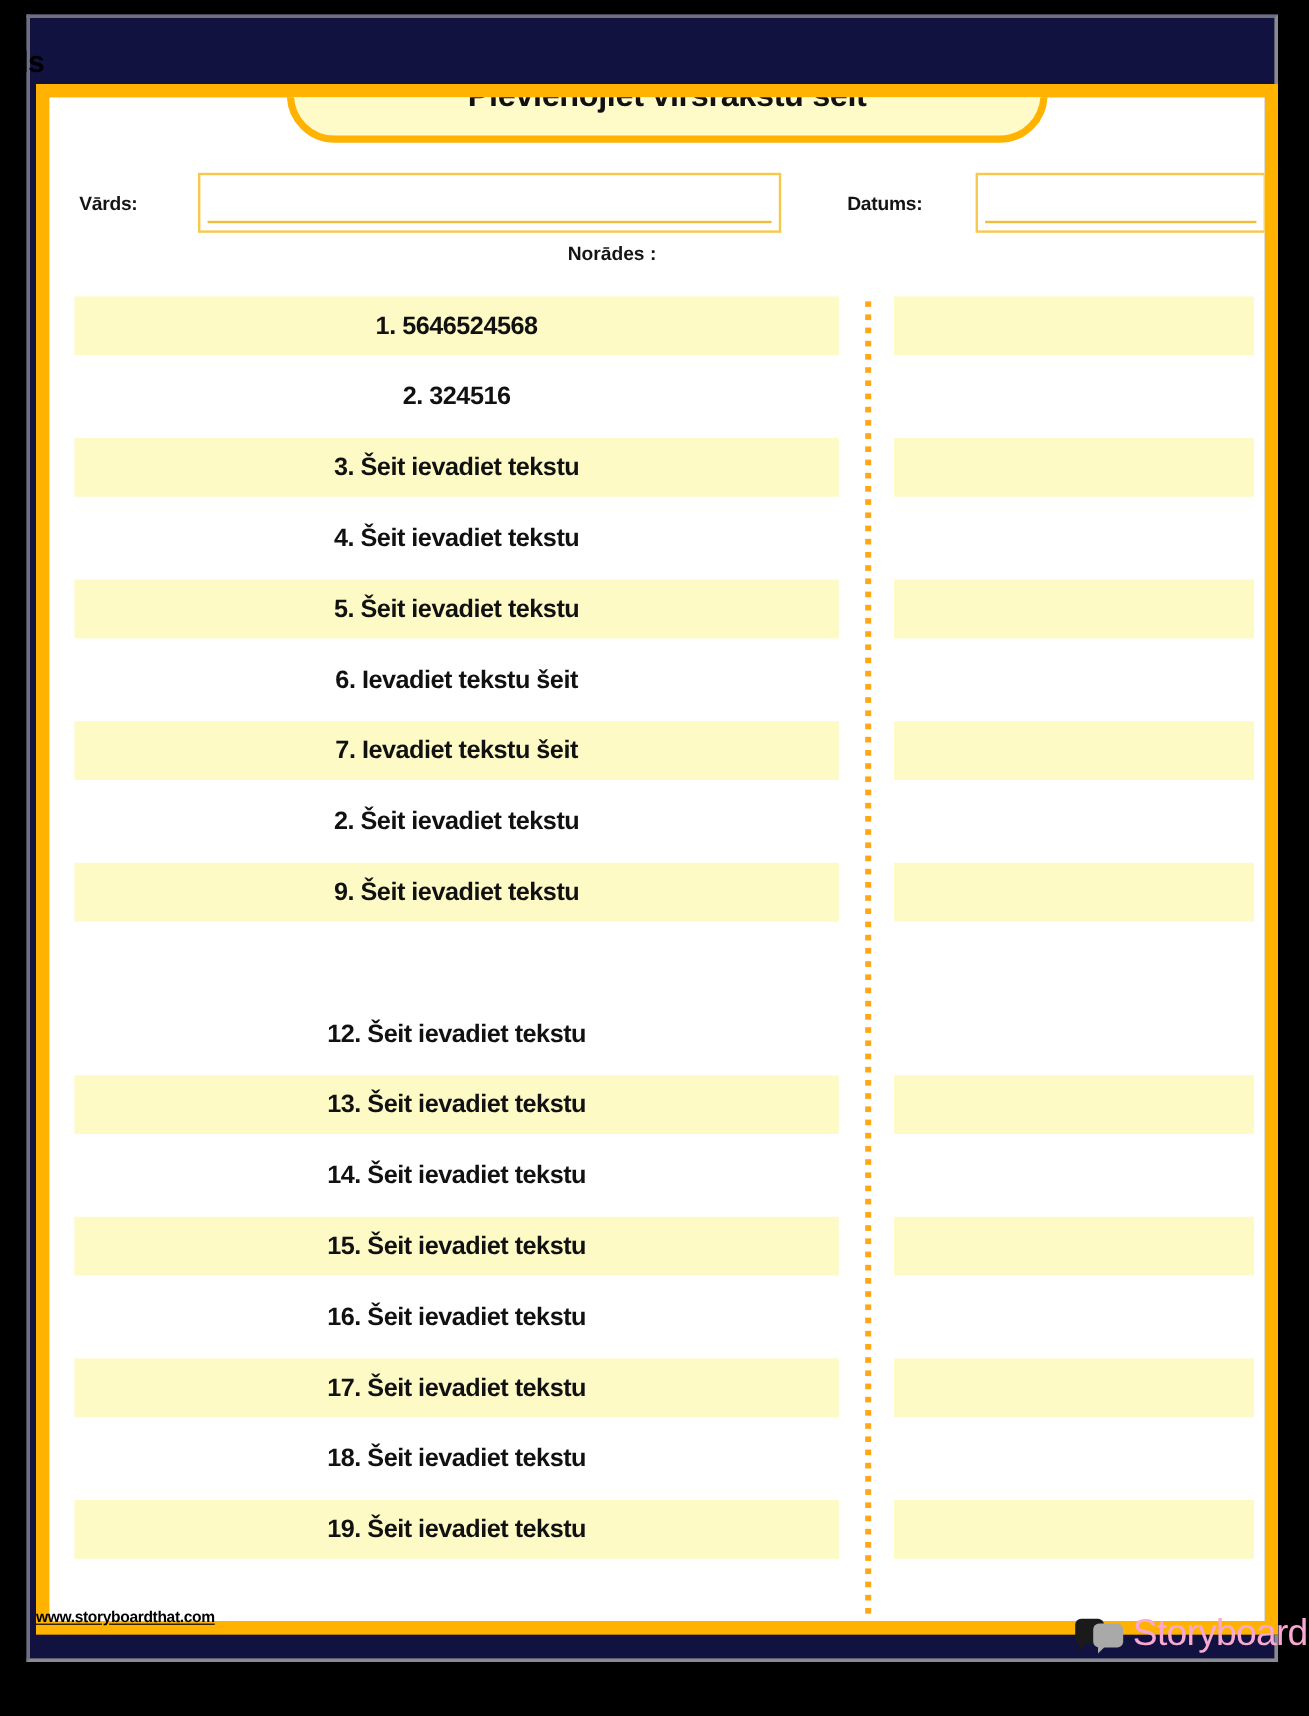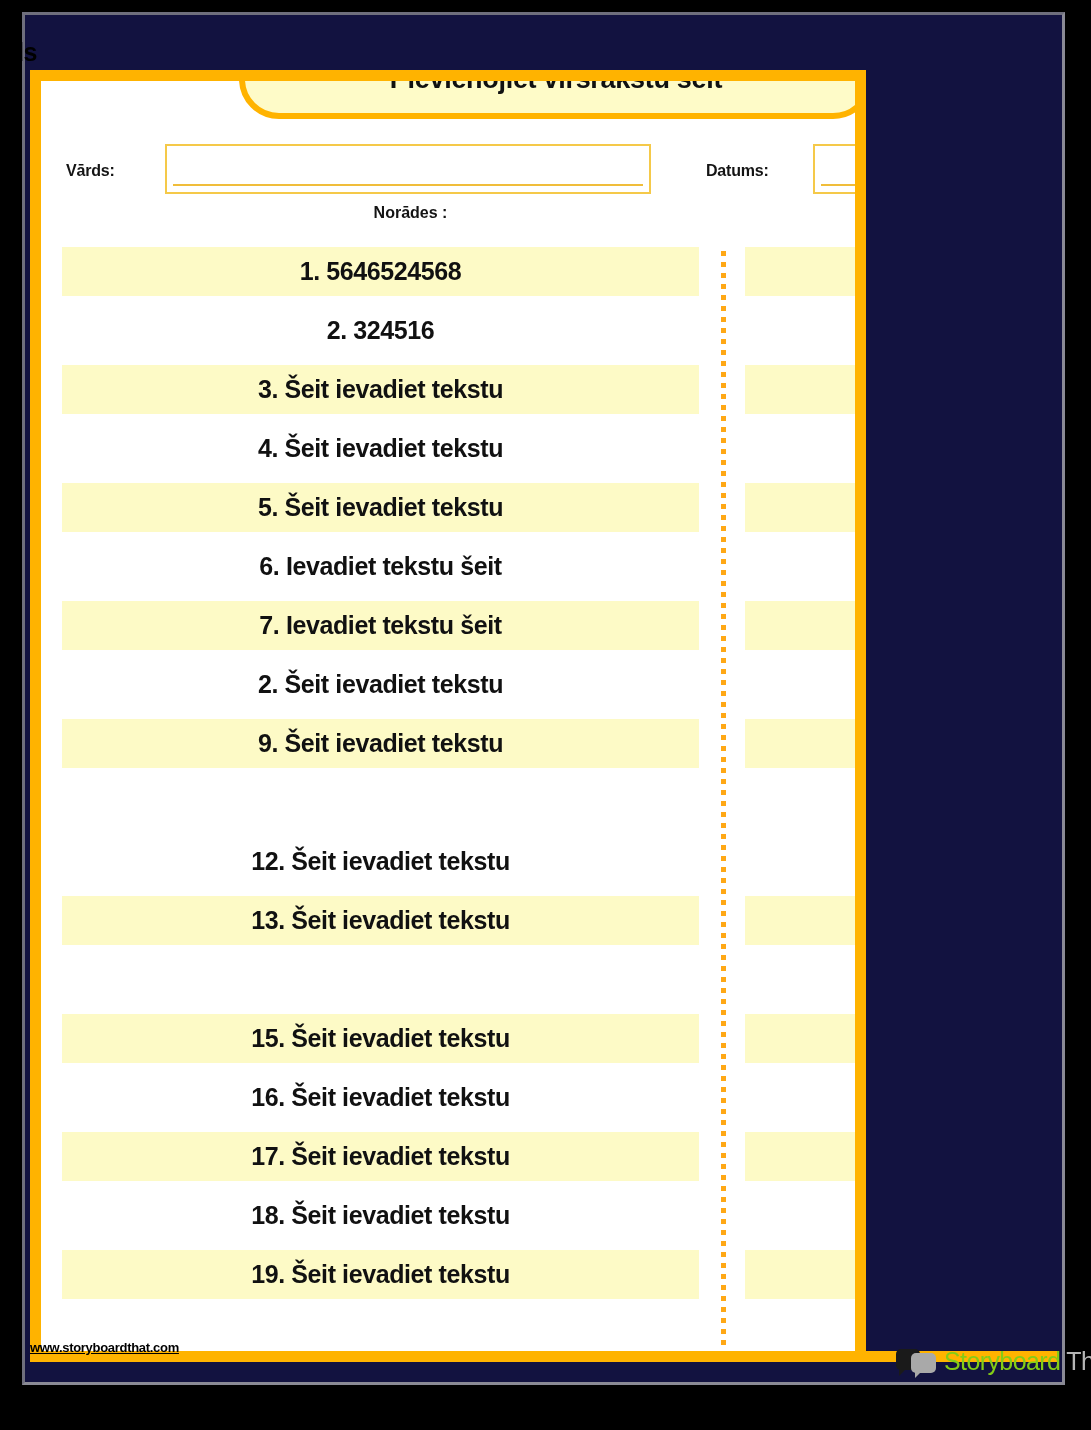--- a/index.html
+++ b/index.html
@@ -44,21 +44,21 @@
     letter-spacing: -0.5px;
     white-space: nowrap;
     z-index: 5;
   }
 
   
   .sheet {
     position: absolute;
     left: 30px;
     top: 70px;
-    width: 836px;
+    width: 1035px;
     height: 1292px;
     background: #404040;
     border: 11px solid #ffb300;
   }
 
   .sheet-inner {
     position: relative;
     width: 100%;
     height: 100%;
     background: #ffffff;
@@ -195,21 +195,21 @@
 
   .row .item-text {
     position: absolute;
     left: 21px;
     top: 0;
     width: 637px;
     height: 49px;
     display: flex;
     align-items: center;
     justify-content: center;
-    font-size: 25px;
+    font-size: 21px;
     font-weight: bold;
     color: #111111;
     letter-spacing: -0.4px;
     white-space: nowrap;
   }
 
   
   .footer-bar {
     position: absolute;
     left: 30px;
@@ -277,21 +277,21 @@
   .bubble-grey::after {
     content: "";
     position: absolute;
     left: 4px;
     bottom: -5px;
     width: 0;
     height: 0;
     border-top: 7px solid #a9a9a9;
     border-right: 7px solid transparent;
   }
-  .logo-word { font-size: 25px; color: #84cc16; letter-spacing: -0.6px; }
+  .logo-word { font-size: 31px; color: #f9a8d4; letter-spacing: -0.6px; }
   .logo-word-2 { font-size: 25px; color: #b5b5b5; letter-spacing: -0.6px; }
 </style>
 </head>
 <body>
 
 <div id="root">
 
   <div class="page-backdrop"></div>
 
   <div class="edge-fragment">ards</div>
@@ -378,20 +378,21 @@
               <div class="item-text">12. Šeit ievadiet tekstu</div>
               <div class="band-right"></div>
             </div>
             <div class="row shaded">
               <div class="band-left"></div>
               <div class="item-text">13. Šeit ievadiet tekstu</div>
               <div class="band-right"></div>
             </div>
             <div class="row">
               <div class="band-left"></div>
+              <div class="item-text">14. Šeit ievadiet tekstu</div>
               <div class="band-right"></div>
             </div>
             <div class="row shaded">
               <div class="band-left"></div>
               <div class="item-text">15. Šeit ievadiet tekstu</div>
               <div class="band-right"></div>
             </div>
             <div class="row">
               <div class="band-left"></div>
               <div class="item-text">16. Šeit ievadiet tekstu</div>

